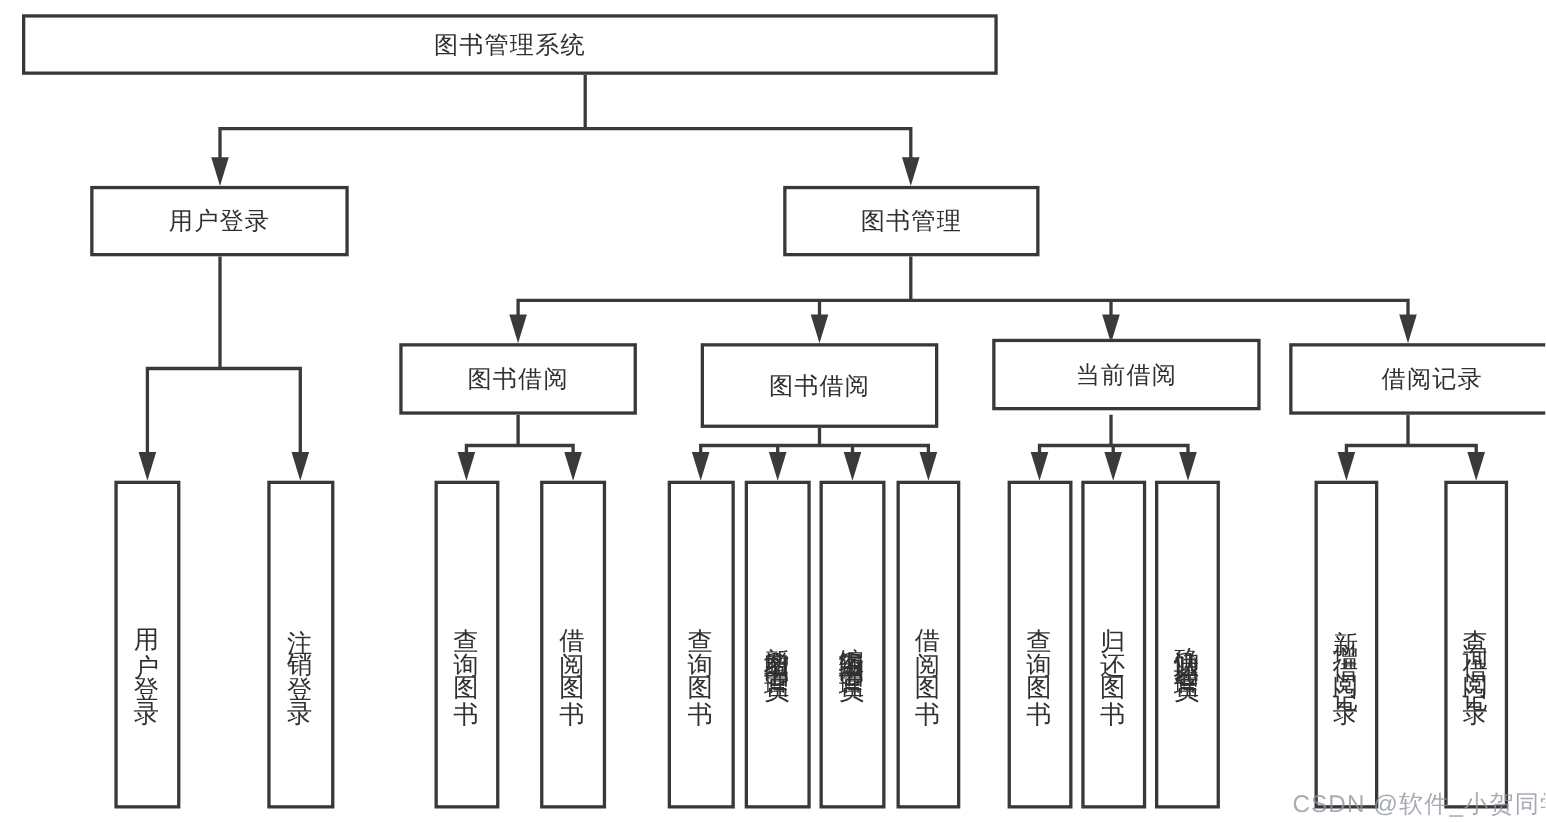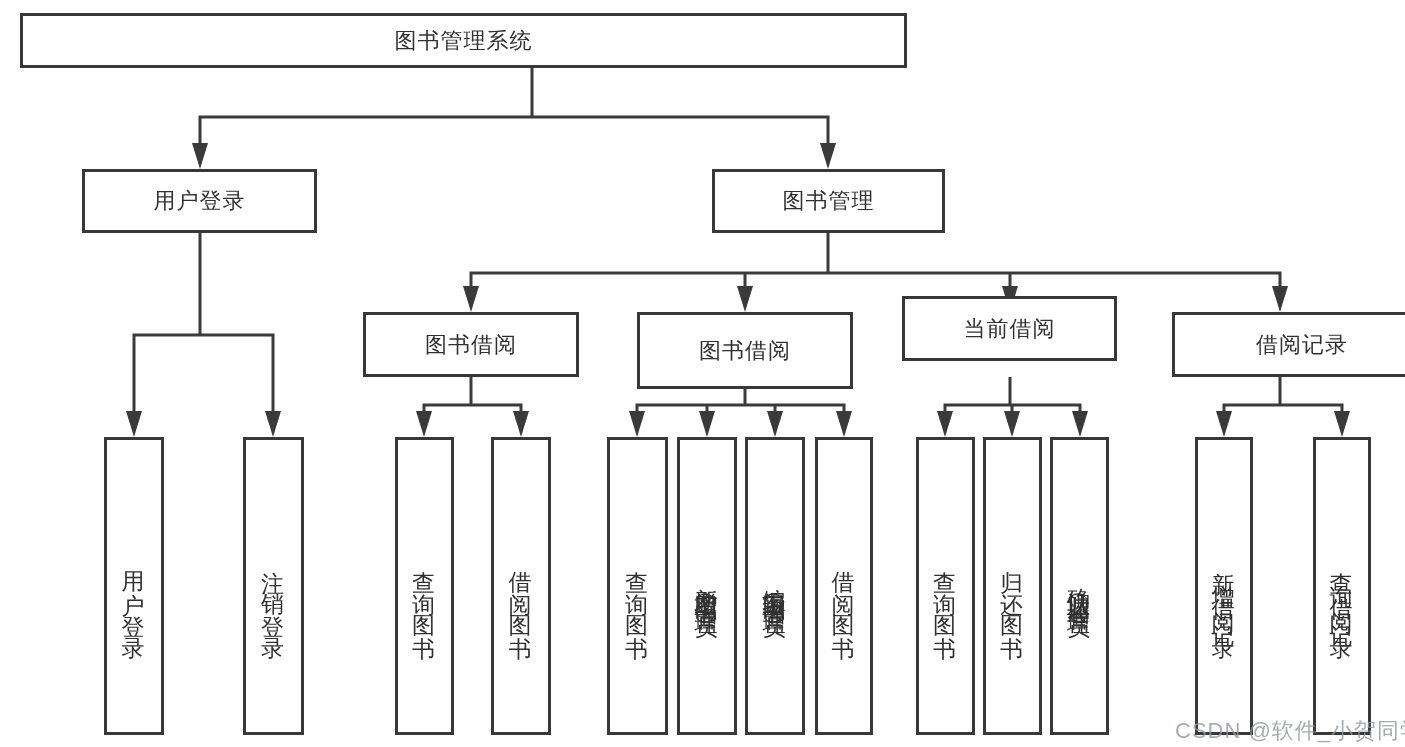--- a/index.html
+++ b/index.html
@@ -91,21 +91,21 @@
   <div class="node hbox" style="left:712px;top:169px;width:233px;height:64px;">
     <span>图书管理</span>
   </div>
 
   <div class="node hbox" style="left:363px;top:312px;width:216px;height:65px;">
     <span>图书借阅</span>
   </div>
   <div class="node hbox" style="left:637px;top:312px;width:216px;height:77px;">
     <span>图书借阅</span>
   </div>
-  <div class="node hbox" style="left:902px;top:296px;width:215px;height:65px;justify-content:center;">
+  <div class="node hbox" style="left:902px;top:308px;width:244px;height:65px;justify-content:center;">
     <span>当前借阅</span>
   </div>
   <div class="node hbox" style="left:1172px;top:312px;width:260px;height:65px;">
     <span>借阅记录</span>
   </div>
 
   <div class="node leaf" style="left:104px;top:437px;width:60px;height:298px;">
     <span class="vt vt-4">用户登录</span>
   </div>
   <div class="node leaf" style="left:243px;top:437px;width:61px;height:298px;">

